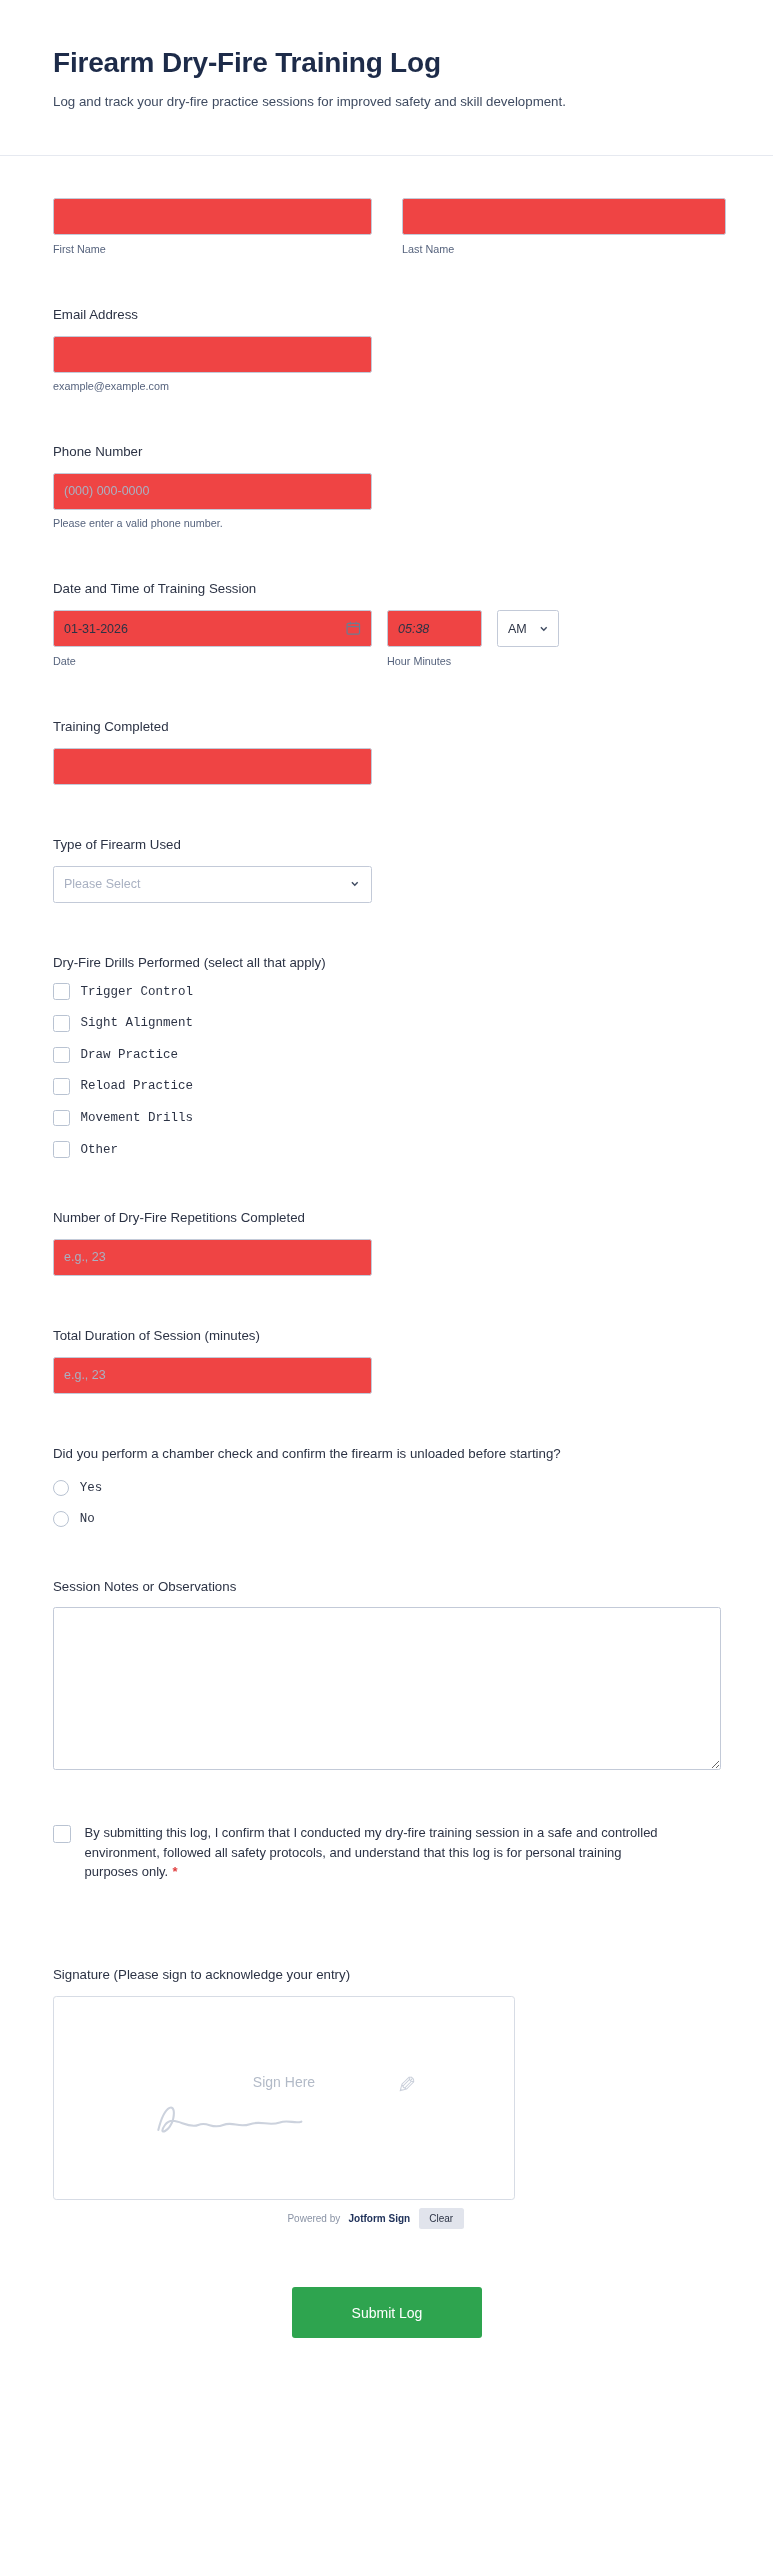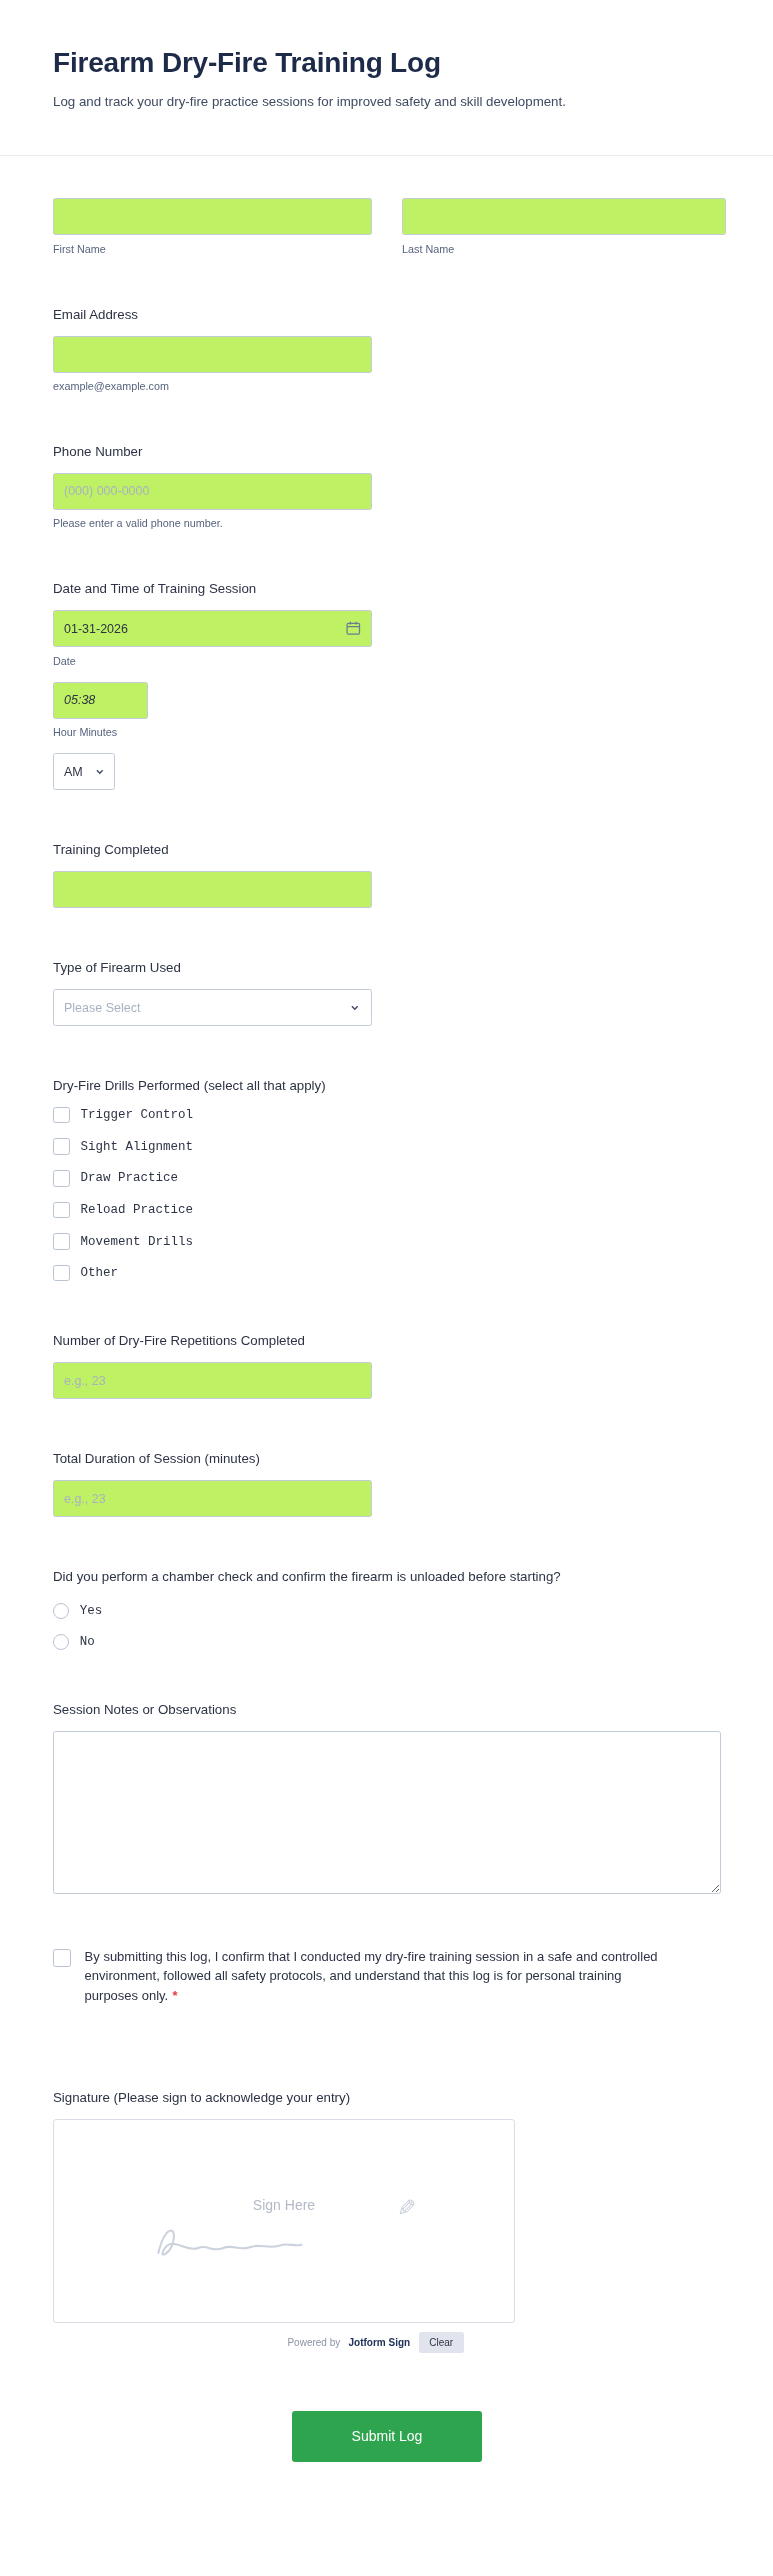--- a/index.html
+++ b/index.html
@@ -42,27 +42,27 @@
     margin-bottom: 11.6px;
   }
   .input {
     height: 37px;
     border: 0.8px solid #c3cad8;
     border-radius: 2.5px;
     padding: 0 10px;
     font-size: 12.5px;
     color: #2c3345;
     width: 319px;
-    background: #bef264;
+    background: #ef4444;
     font-family: inherit;
     outline: none;
   }
   .input::placeholder { color: #a9b1c2; }
   .row { display: flex; gap: 30px; }
-  .row-tight { display: flex; gap: 15px; flex-direction: column; }
+  .row-tight { display: flex; gap: 15px; }
   .sub-col { display: flex; flex-direction: column; }
   .sublabel { margin-top: 7.5px; font-size: 10.8px; color: #57647e; }
 
   
   .date-wrap { position: relative; width: 319px; }
   .date-wrap .input { width: 100%; padding-right: 33px; }
   .cal-icon {
     position: absolute; right: 10px; top: 10px; width: 16.6px; height: 16.6px;
     cursor: pointer;
   }

